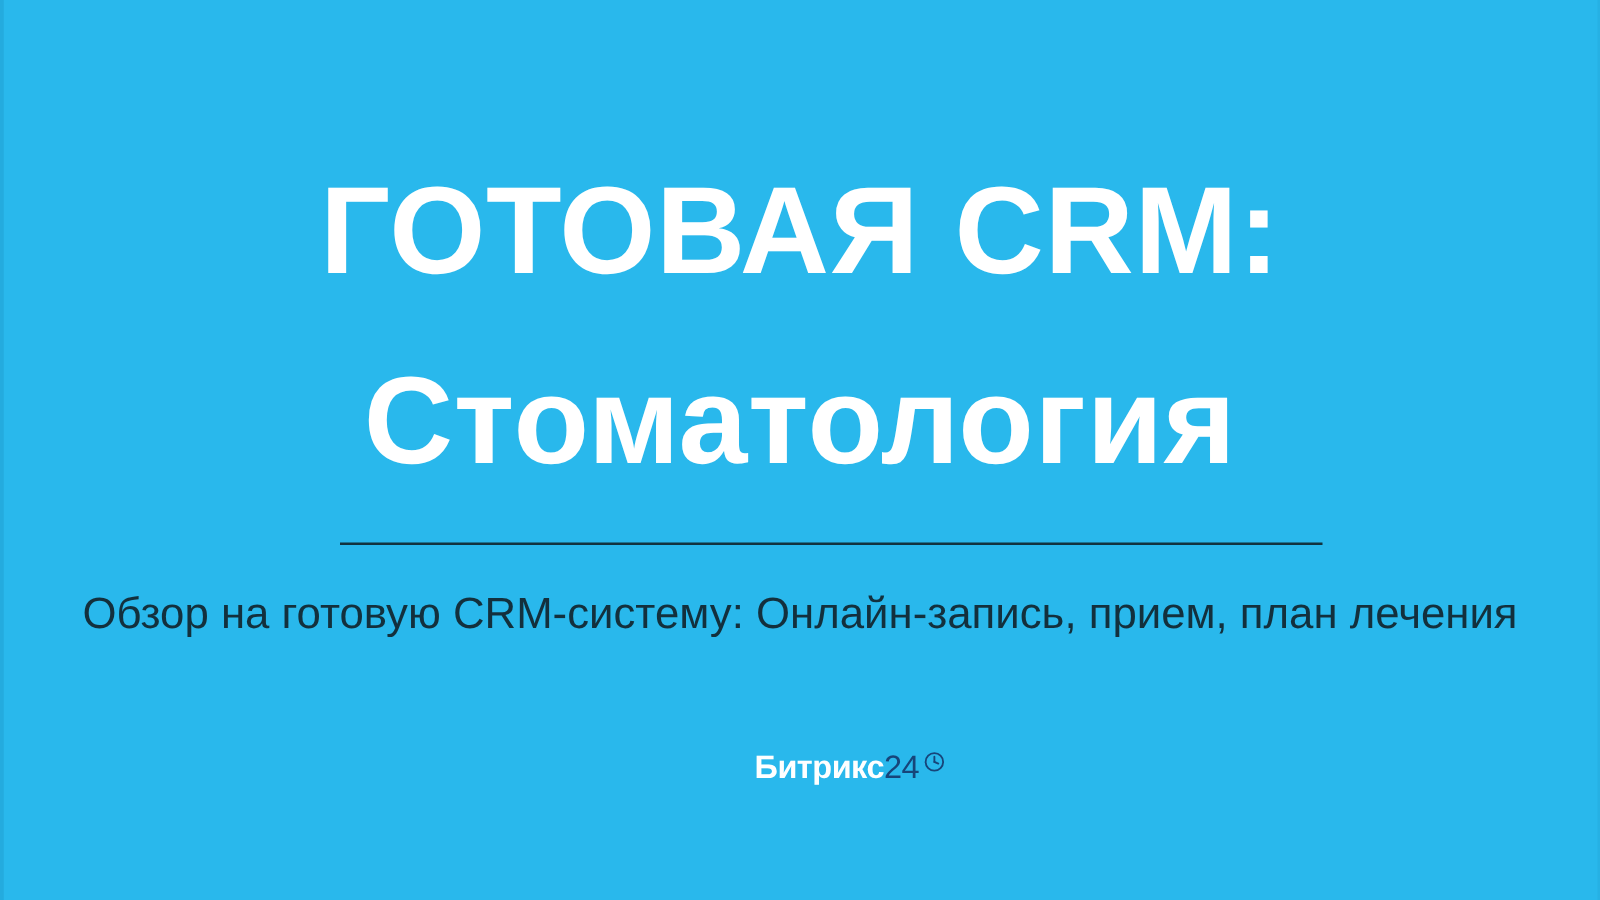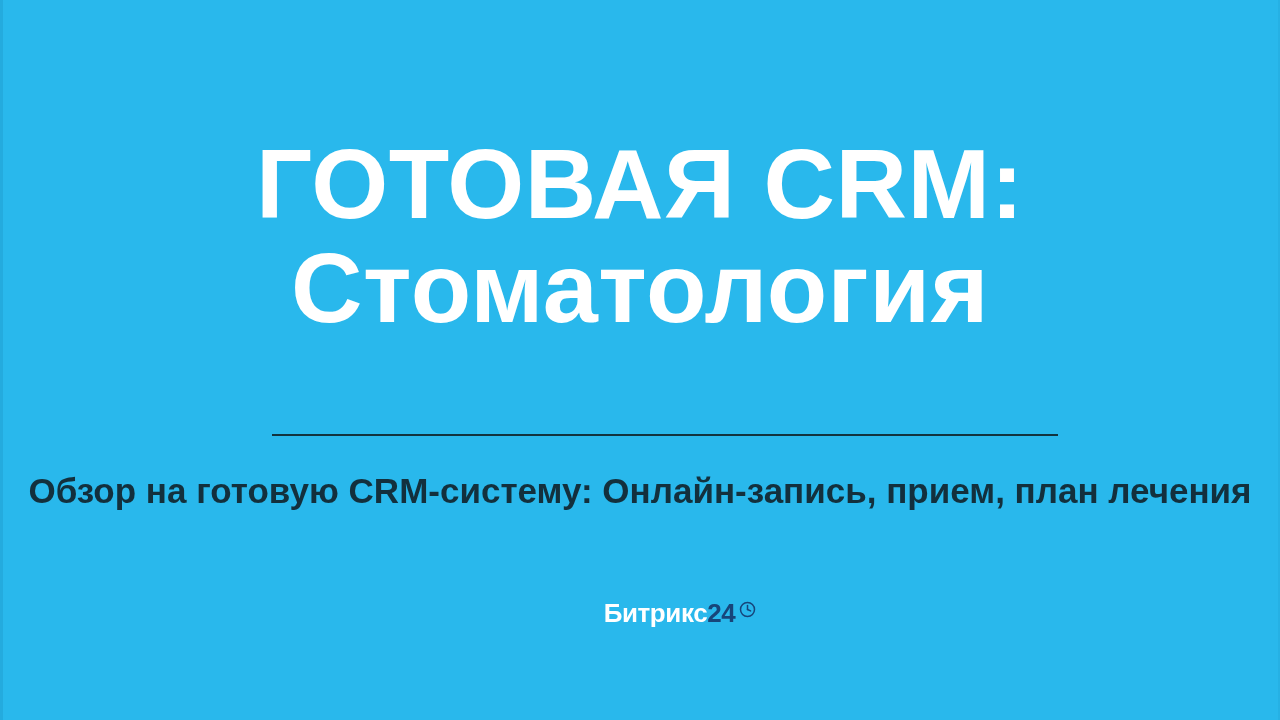--- a/index.html
+++ b/index.html
@@ -63,41 +63,42 @@
     display: block;
     color: #ffffff;
     font-weight: bold;
     font-size: 99px;
     line-height: 104px;
     letter-spacing: 0.5px;
     white-space: nowrap;
   }
 
   .title-line-2 {
+    margin-top: 48px;
   }
 
   .divider {
     position: absolute;
     left: 272px;
     top: 434px;
     width: 786px;
     height: 2px;
     background: #12333f;
   }
 
   .subtitle {
     position: absolute;
     left: 0;
     top: 470px;
     width: 1280px;
     text-align: center;
     color: #13303d;
     font-size: 35px;
     line-height: 42px;
-    font-weight: bold;
+    font-weight: normal;
     white-space: nowrap;
   }
 
   .logo {
     position: absolute;
     left: 0;
     top: 598px;
     width: 1280px;
     display: flex;
     align-items: center;
@@ -109,21 +110,21 @@
   .logo-word {
     font-size: 26px;
     font-weight: bold;
     color: #ffffff;
     letter-spacing: -0.4px;
     line-height: 30px;
   }
 
   .logo-num {
     font-size: 26px;
-    font-weight: bold;
+    font-weight: normal;
     color: #17457a;
     letter-spacing: -0.4px;
     line-height: 30px;
   }
 
   .logo-clock {
     margin-left: 4px;
     display: inline-flex;
     align-items: center;
     justify-content: center;

